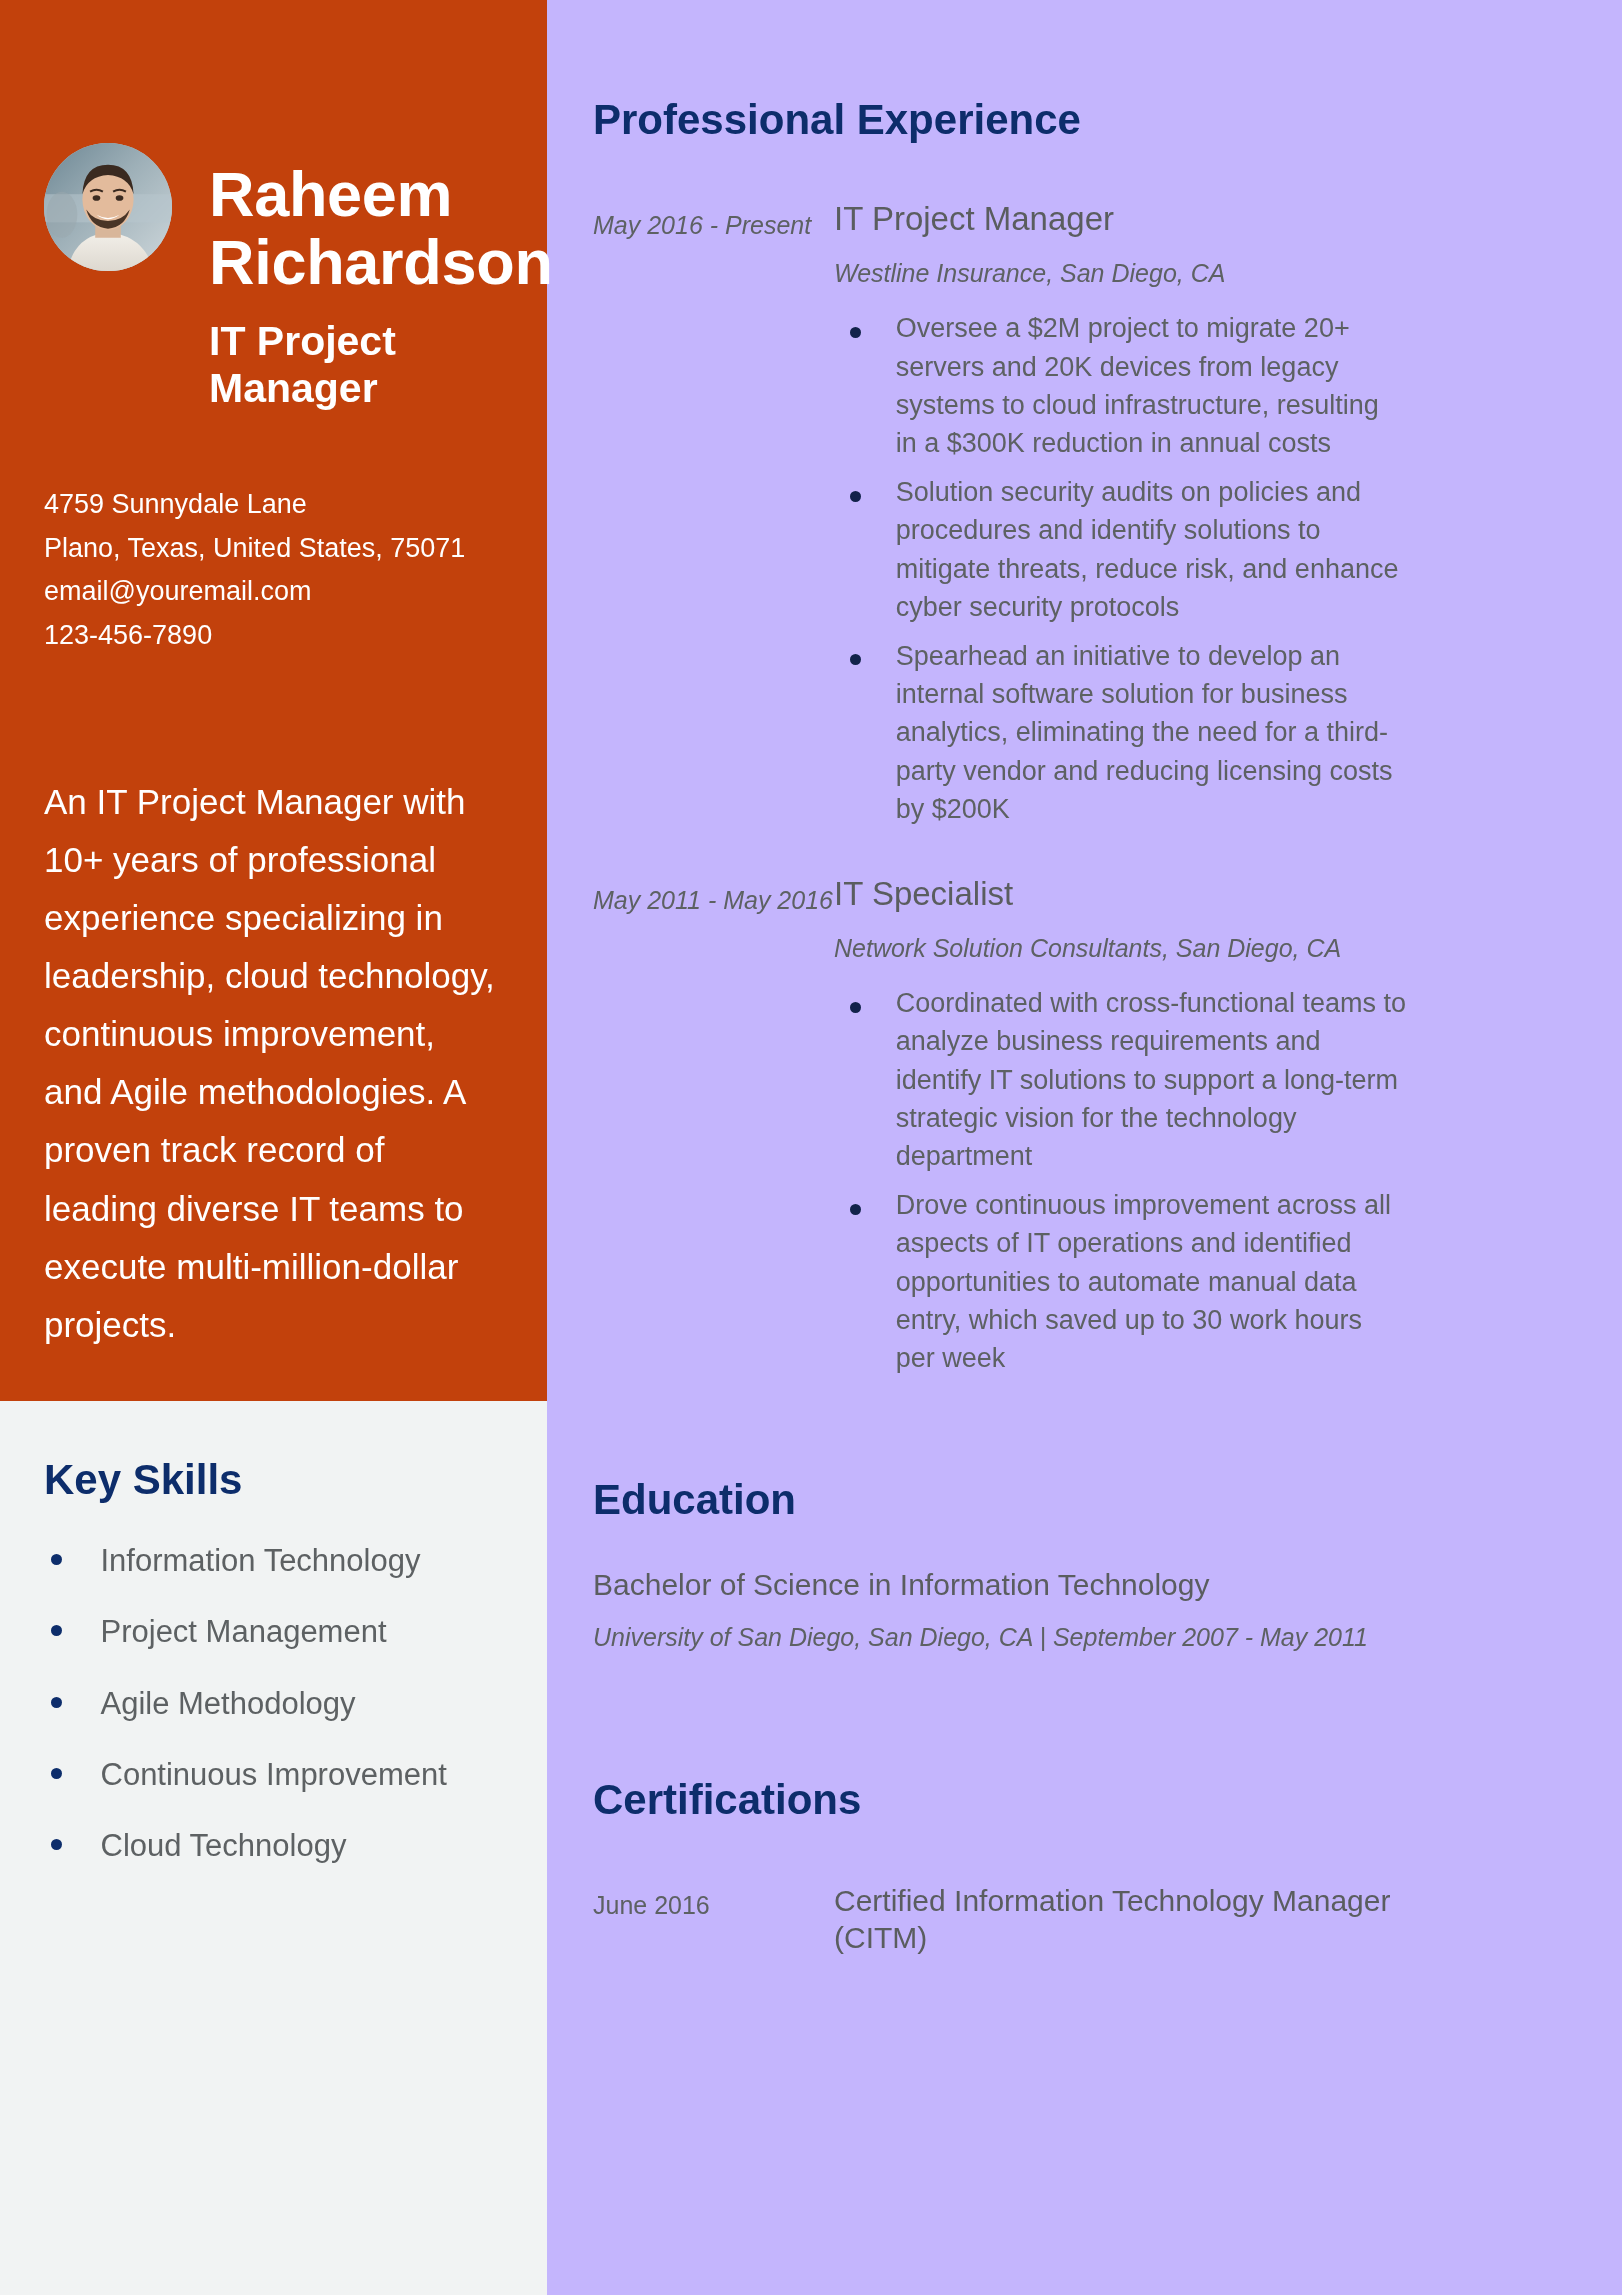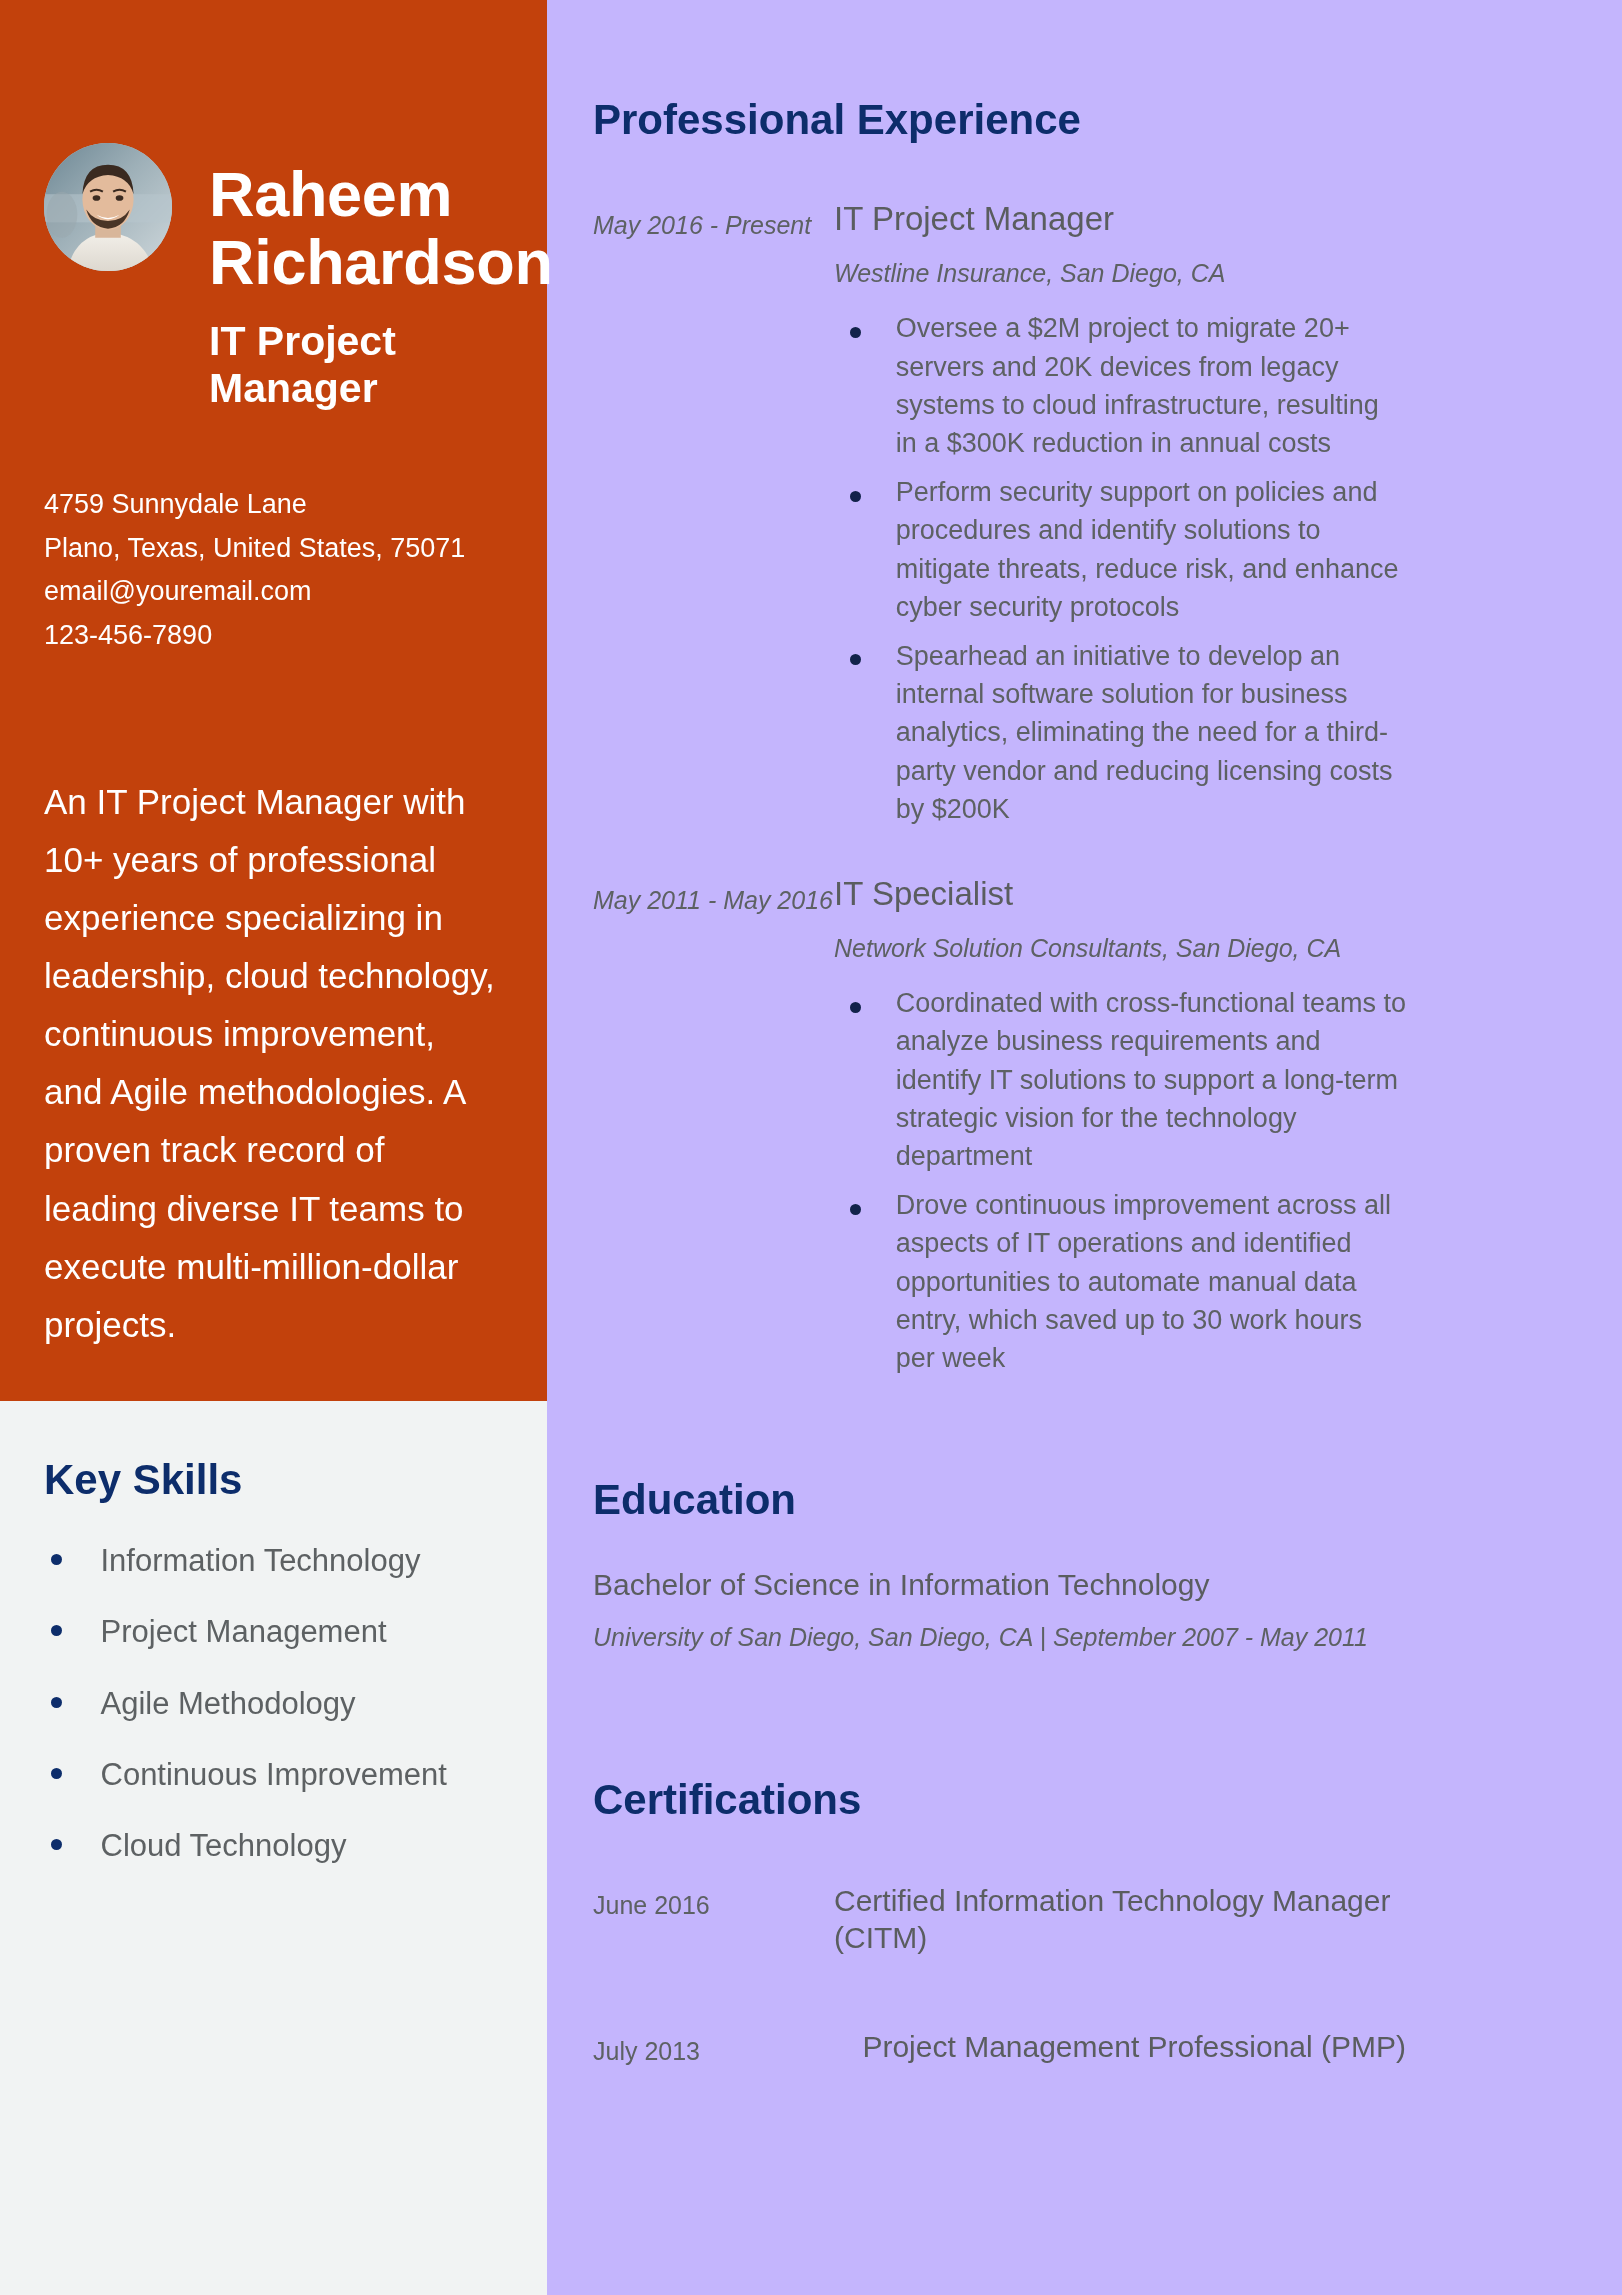--- a/index.html
+++ b/index.html
@@ -345,21 +345,21 @@
           <div class="entry-body">
             <h3 class="entry-title">IT Project Manager</h3>
             <div class="entry-org">Westline Insurance, San Diego, CA</div>
             <ul class="bullets">
               <li class="bullet-item">
                 <span class="bullet-dot"></span>
                 <span class="bullet-text">Oversee a $2M project to migrate 20+ servers and 20K devices from legacy systems to cloud infrastructure, resulting in a $300K reduction in annual costs</span>
               </li>
               <li class="bullet-item">
                 <span class="bullet-dot"></span>
-                <span class="bullet-text">Perform security support on policies and procedures and identify solutions to mitigate threats, reduce risk, and enhance cyber security protocols</span>
+                <span class="bullet-text">Solution security audits on policies and procedures and identify solutions to mitigate threats, reduce risk, and enhance cyber security protocols</span>
               </li>
               <li class="bullet-item">
                 <span class="bullet-dot"></span>
                 <span class="bullet-text">Spearhead an initiative to develop an internal software solution for business analytics, eliminating the need for a third-party vendor and reducing licensing costs by $200K</span>
               </li>
             </ul>
           </div>
         </div>
 
         <div class="entry">
@@ -391,23 +391,19 @@
       </div>
     </section>
 
     <section class="section cert-section">
       <h2 class="section-heading">Certifications</h2>
       <div class="cert-list">
         <div class="cert-row">
           <div class="cert-date">June 2016</div>
           <div class="cert-name">Certified Information Technology Manager (CITM)</div>
         </div>
-        <div class="cert-row">
-          <div class="cert-date">July 2013</div>
-          <div class="cert-name">Project Management Professional (PMP)</div>
-        </div>
       </div>
     </section>
 
   </main>
 
 </div>
 
 
 </body></html>

